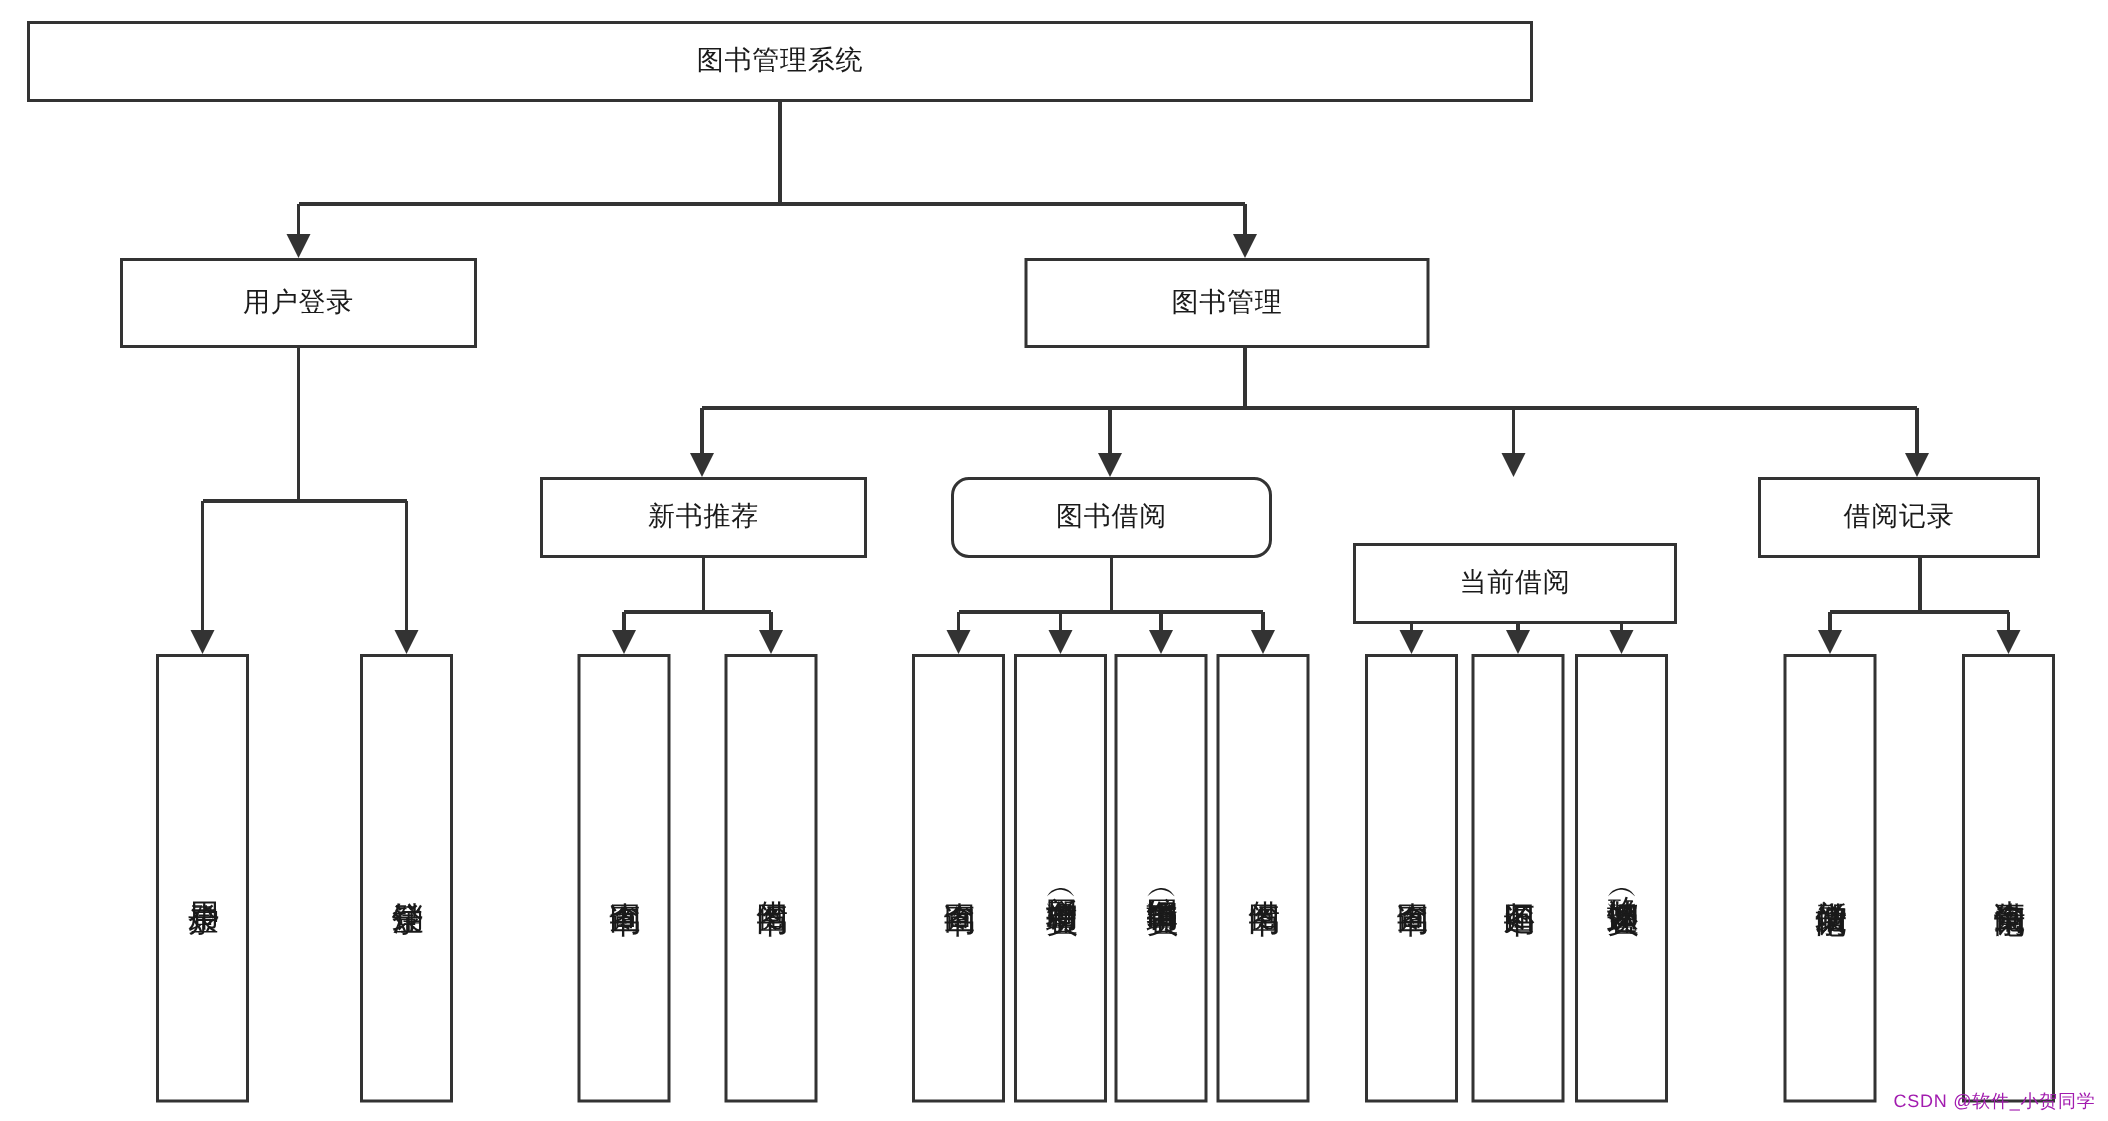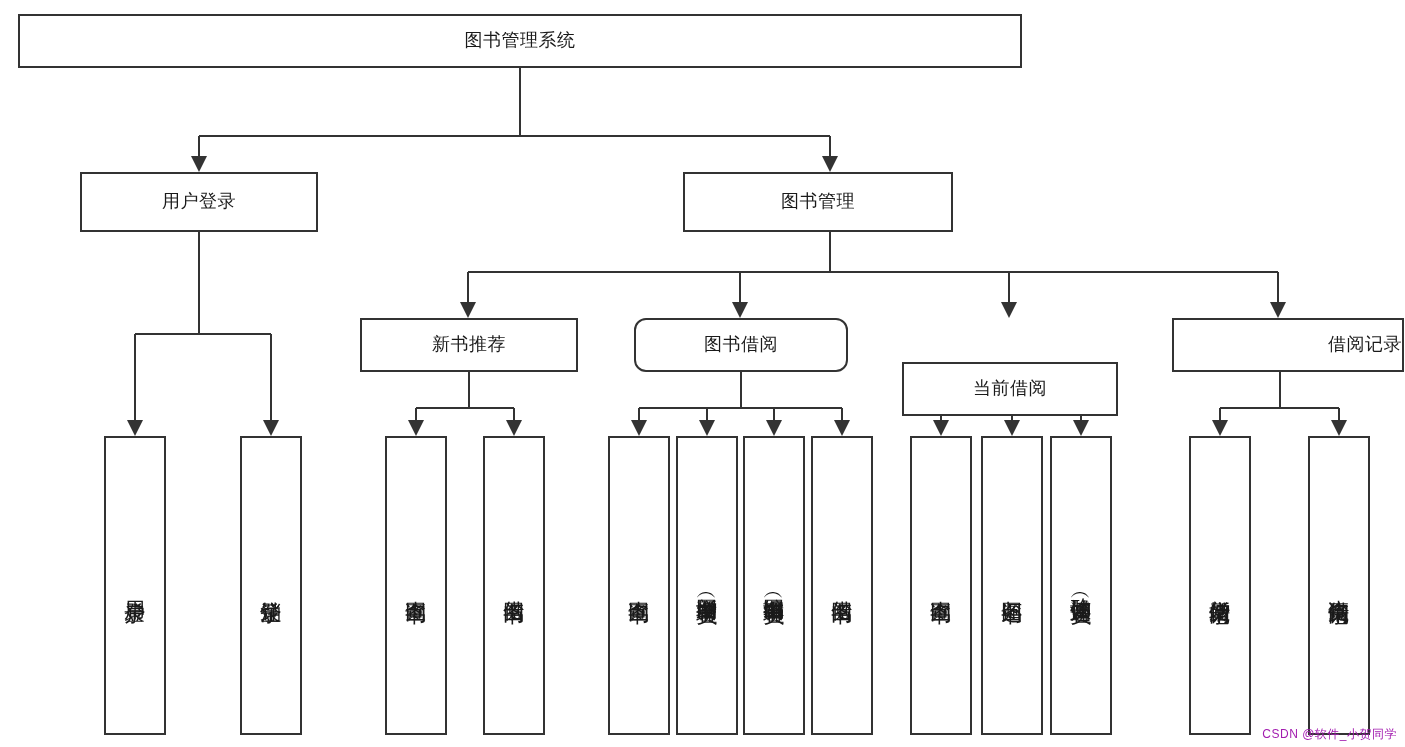--- a/index.html
+++ b/index.html
@@ -138,21 +138,21 @@
       </div>
       <div class="node-box node-h" style="left: 360px; top: 318px; width: 218px; height: 54px;">
         <span class="node-label">新书推荐</span>
       </div>
       <div class="node-box node-h" style="left: 634px; top: 318px; width: 214px; height: 54px; border-radius: 12px;">
         <span class="node-label">图书借阅</span>
       </div>
       <div class="node-box node-h" style="left: 902px; top: 318px; width: 216px; height: 54px; margin-top: 44px;">
         <span class="node-label">当前借阅</span>
       </div>
-      <div class="node-box node-h" style="left: 1172px; top: 318px; width: 232px; height: 54px; justify-content: flex-end;">
+      <div class="node-box node-h" style="left: 1172px; top: 318px; width: 188px; height: 54px;">
         <span class="node-label">借阅记录</span>
       </div>
       <div class="node-box node-v" style="left: 104px; top: 436px; width: 62px; height: 299px;">
         <span class="node-label">用户登录</span>
       </div>
       <div class="node-box node-v" style="left: 240px; top: 436px; width: 62px; height: 299px;">
         <span class="node-label">注销登录</span>
       </div>
       <div class="node-box node-v" style="left: 385px; top: 436px; width: 62px; height: 299px;">
         <span class="node-label">查询图书</span>

